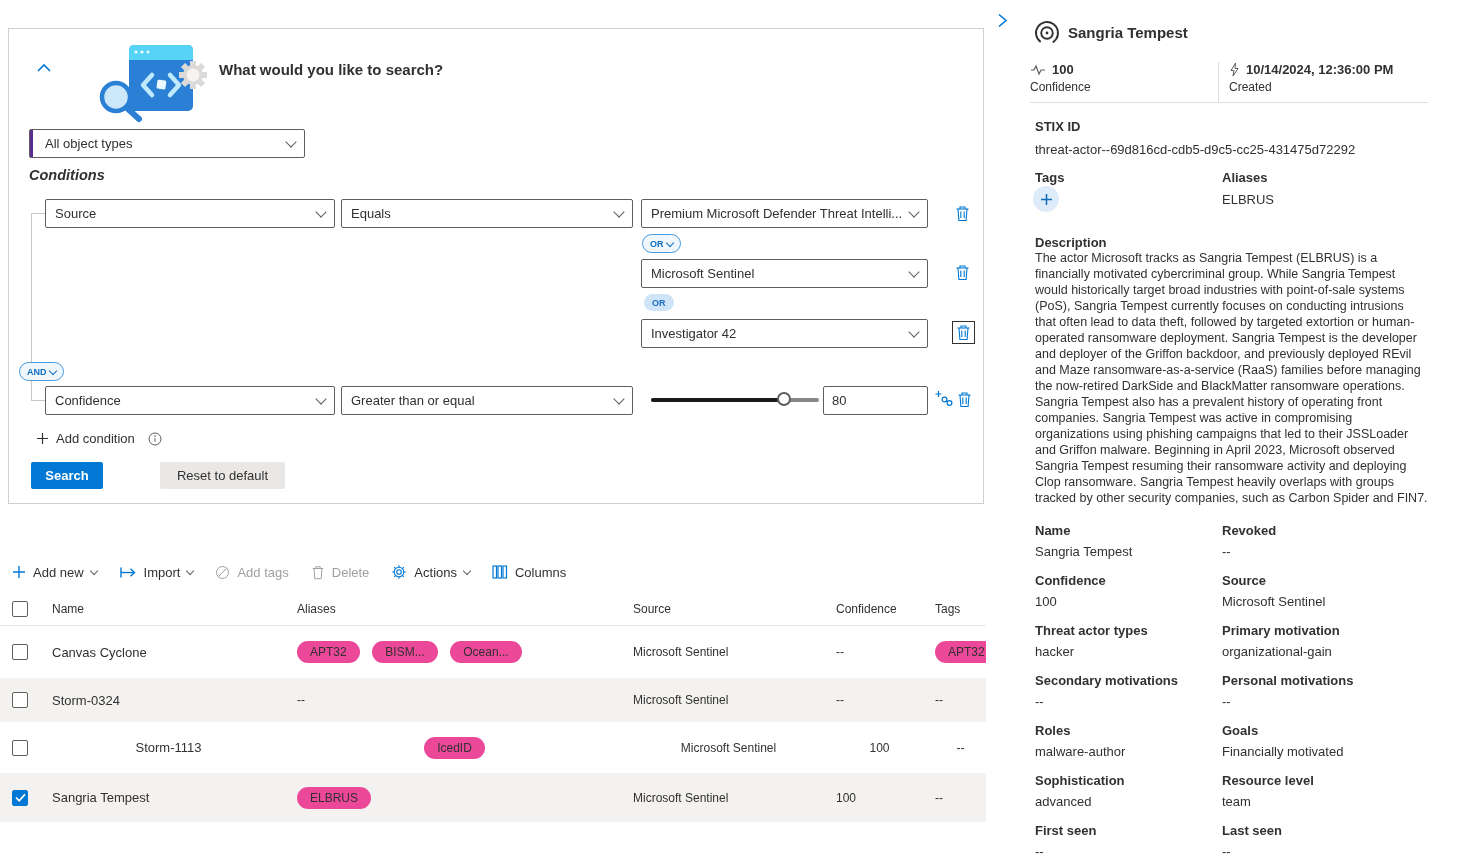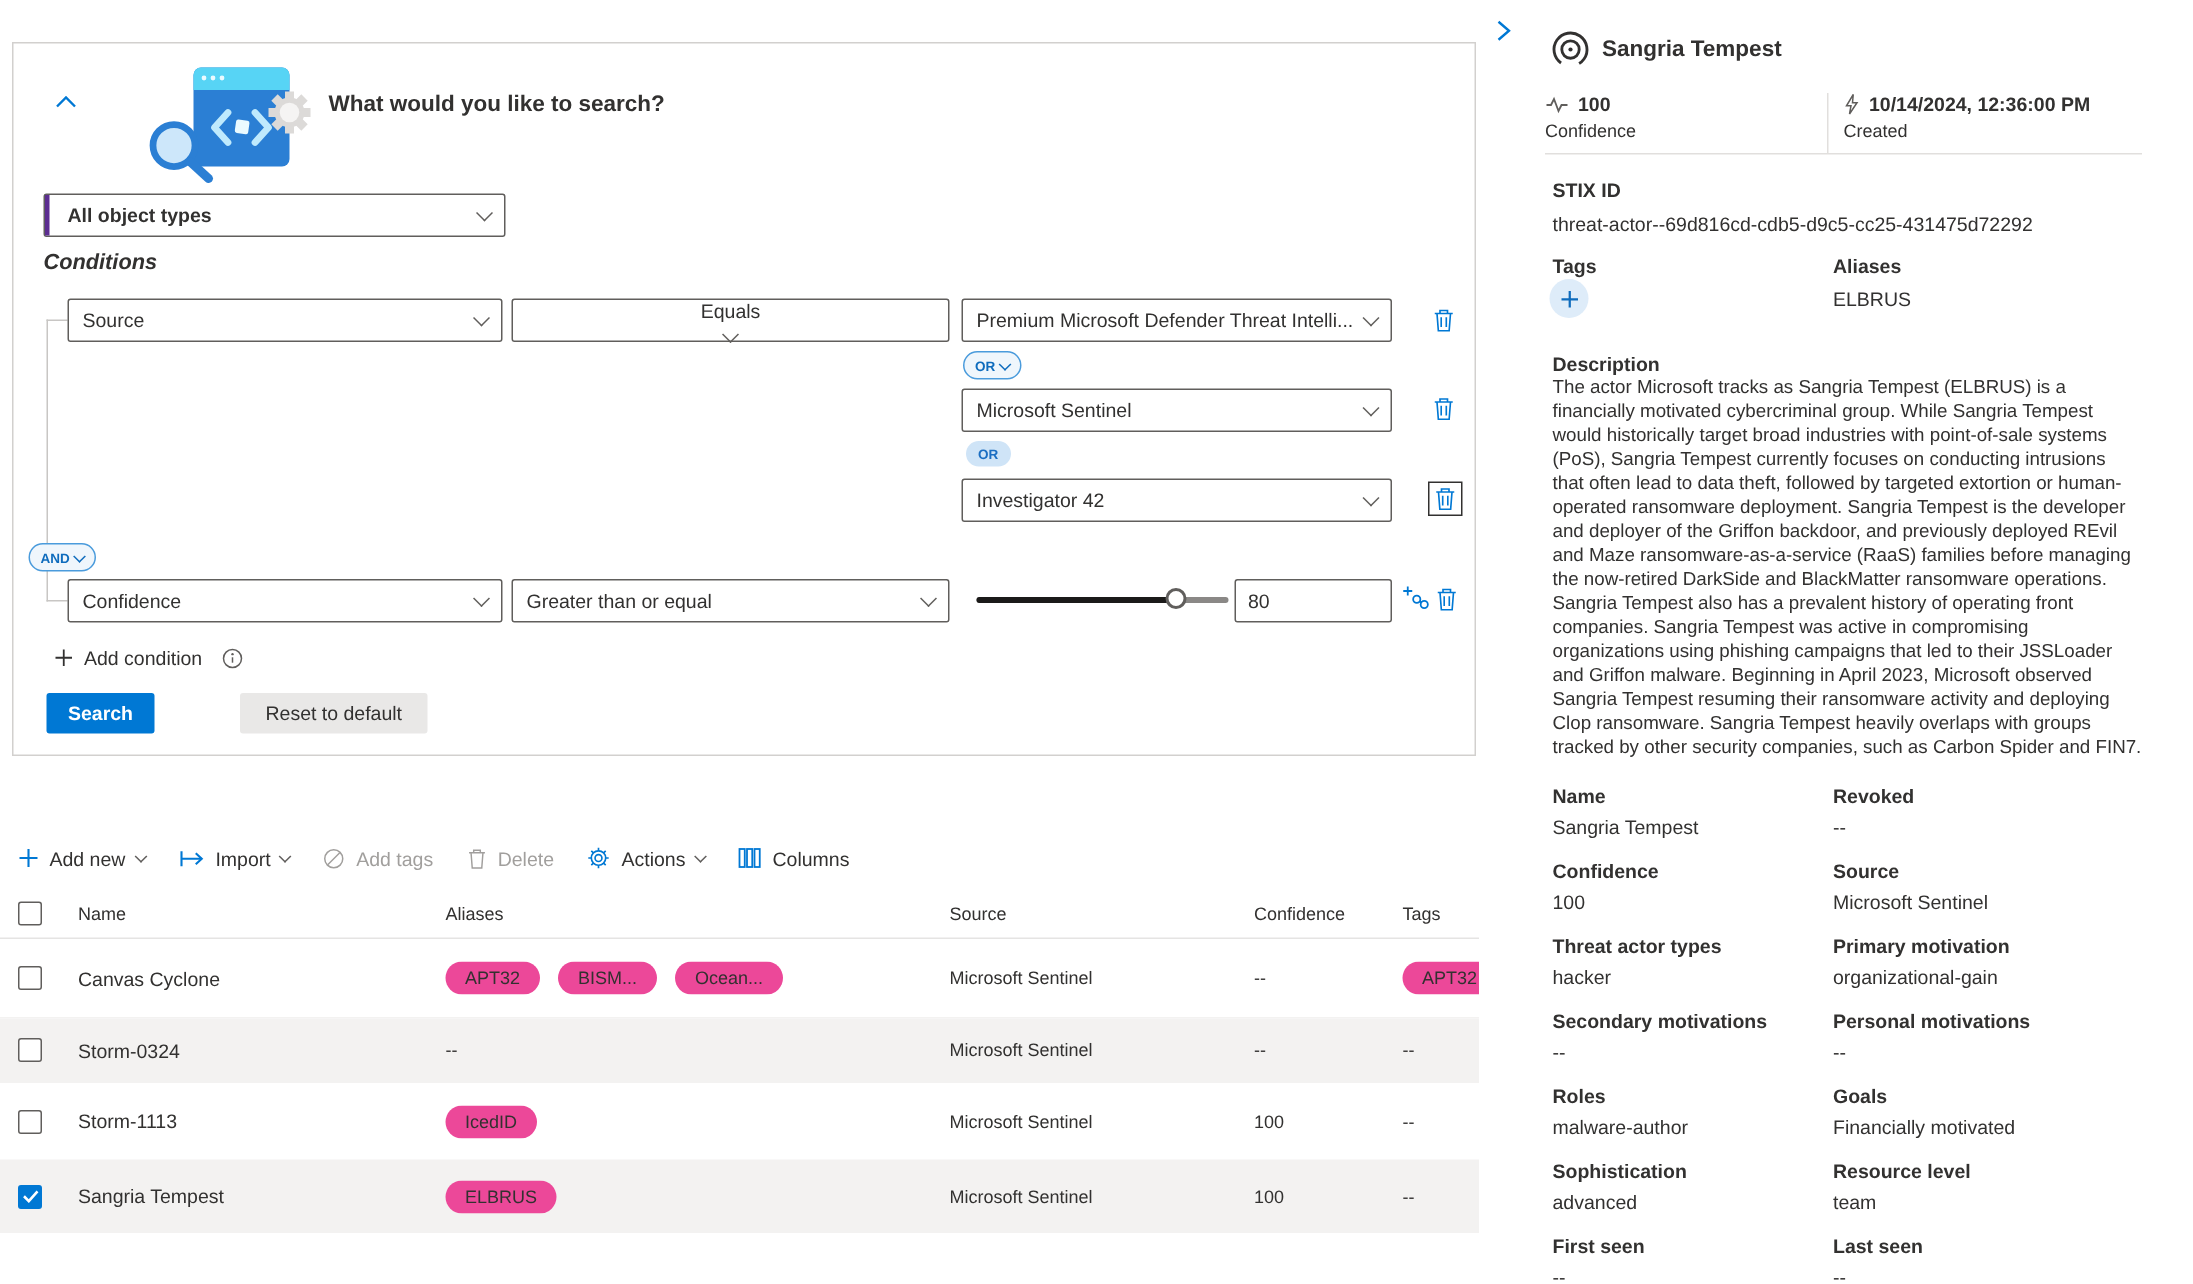--- a/index.html
+++ b/index.html
@@ -121,37 +121,37 @@
           </g>
           <circle cx="104" cy="40" r="6.5" fill="#f5f4f3"></circle>
           <circle cx="27" cy="62" r="14" fill="#cde7fa" stroke="#2b7fd4" stroke-width="4.5"></circle>
           <line x1="38" y1="73" x2="50" y2="84" stroke="#2b7fd4" stroke-width="6" stroke-linecap="round"></line>
         </g>
       </svg>
     </span>
 
     <div class="abs card-title">What would you like to search?</div>
 
-    <div class="dd" style="left:20px;top:100px;width:308px;font-weight:bold;">
+    <div class="dd" style="left:20px;top:100px;width:276px;">
       <span class="accent-bar"></span>
       <span class="txt" style="padding-left:6px;">All object types</span>
       <span class="chev"></span>
     </div>
 
     <div class="abs section-h" style="left:20px;top:138px;">Conditions</div>
 
     <div class="abs connector" style="left:22px;top:184px;width:1px;height:188px;"></div>
     <div class="abs connector" style="left:22px;top:184px;width:14px;height:1px;"></div>
     <div class="abs connector" style="left:22px;top:371px;width:14px;height:1px;"></div>
 
     <div class="dd" style="left:36px;top:170px;width:290px;">
       <span class="txt">Source</span>
       <span class="chev"></span>
     </div>
-    <div class="dd" style="left:332px;top:170px;width:292px;flex-direction:column;">
+    <div class="dd" style="left:332px;top:170px;width:292px;">
       <span class="txt">Equals</span>
       <span class="chev"></span>
     </div>
     <div class="dd" style="left:632px;top:170px;width:287px;">
       <span class="txt">Premium Microsoft Defender Threat Intelli...</span>
       <span class="chev"></span>
     </div>
     <span class="abs icon-btn" style="left:946px;top:176px;">
       <svg width="15" height="17" viewBox="0 0 15 17">
           <g stroke="#0078d4" fill="none" stroke-width="1.1">
@@ -347,21 +347,21 @@
 
     <div class="trow shaded" style="height:43px;">
       <span class="cbx"></span>
       <span class="cell">Storm-0324</span>
       <span class="cell small">--</span>
       <span class="cell small">Microsoft Sentinel</span>
       <span class="cell small">--</span>
       <span class="cell small">--</span>
     </div>
 
-    <div class="trow" style="height:52px;">
+    <div class="trow" style="height:52px;text-align:center;">
       <span class="cbx"></span>
       <span class="cell">Storm-1113</span>
       <span class="cell">
         <span class="pill">IcedID</span>
       </span>
       <span class="cell small">Microsoft Sentinel</span>
       <span class="cell small">100</span>
       <span class="cell small">--</span>
     </div>
 

